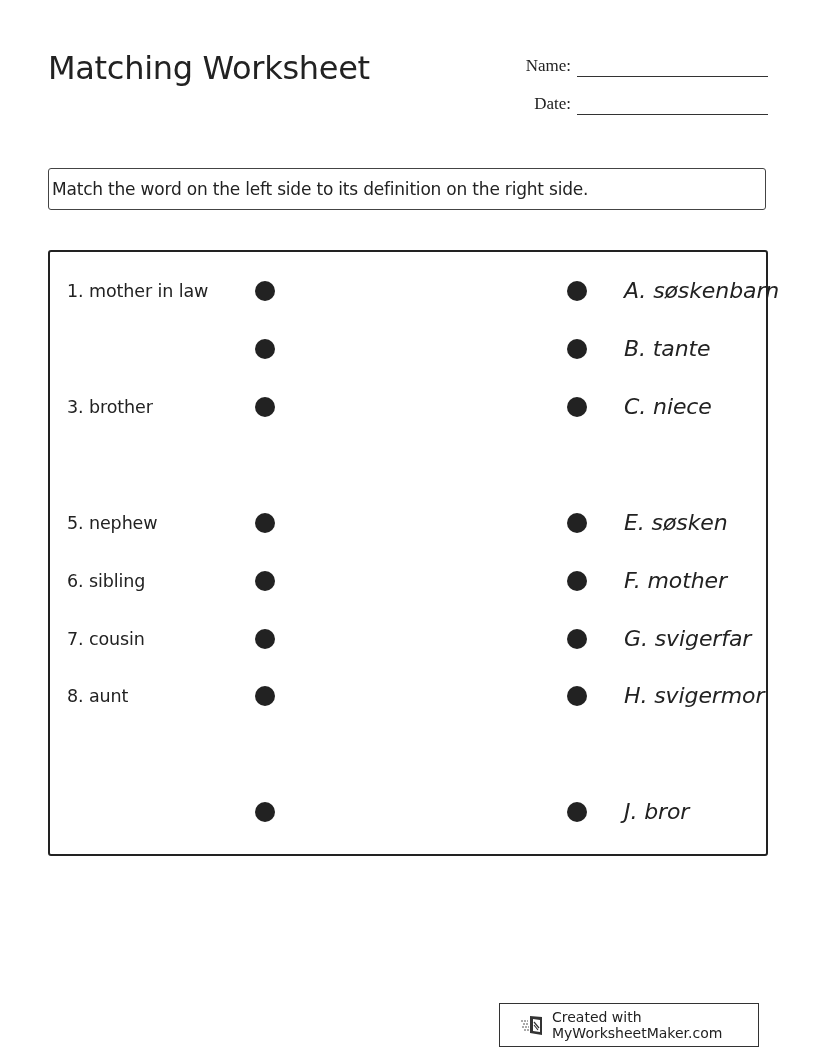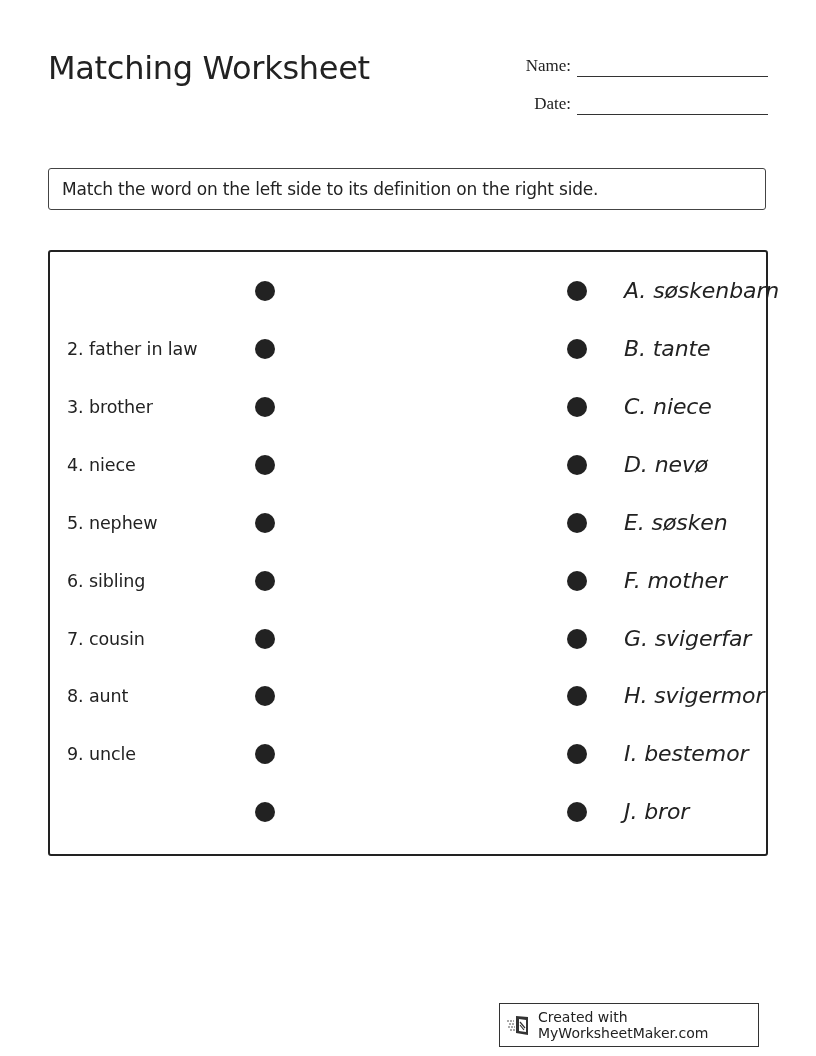--- a/index.html
+++ b/index.html
@@ -51,21 +51,21 @@
     }
     .instructions {
       position: absolute;
       left: 48px;
       top: 168px;
       width: 718px;
       height: 42px;
       box-sizing: border-box;
       border: 1.5px solid #444;
       border-radius: 3px;
-      padding-left: 13px;
+      padding-left: 3px;
       display: flex;
       align-items: center;
       font-size: 17px;
       color: #222;
       font-family: "DejaVu Sans", sans-serif;
       letter-spacing: -0.2px;
     }
     .match-box {
       position: absolute;
       left: 48px;
@@ -116,21 +116,21 @@
     .footer {
       position: absolute;
       left: 499px;
       top: 1003px;
       width: 260px;
       height: 44px;
       box-sizing: border-box;
       border: 1.5px solid #333;
       display: flex;
       align-items: center;
-      padding-left: 6px;
+      padding-left: 20px;
       font-size: 14px;
       color: #222;
       font-family: "DejaVu Sans", sans-serif;
     }
     .footer-icon {
       width: 26px;
       height: 22px;
       margin-right: 6px;
       display: inline-block;
     }
@@ -146,42 +146,36 @@
 </div>
 <div class="meta-row date">
   <span class="meta-label">Date:</span>
   <span class="meta-line"></span>
 </div>
 
 <div class="instructions">Match the word on the left side to its definition on the right side.</div>
 
 <div class="match-box">
   <div class="row" style="top:24px">
+    <span class="left-word">1. mother in law</span>
     <span class="dot left"></span>
     <span class="dot right"></span>
     <span class="right-word">A. søskenbarn</span>
   </div>
   <div class="row" style="top:82px">
-    <span class="left-word">2. father in law</span>
     <span class="dot left"></span>
     <span class="dot right"></span>
     <span class="right-word">B. tante</span>
   </div>
   <div class="row" style="top:140px">
     <span class="left-word">3. brother</span>
     <span class="dot left"></span>
     <span class="dot right"></span>
     <span class="right-word">C. niece</span>
   </div>
-  <div class="row" style="top:198px">
-    <span class="left-word">4. niece</span>
-    <span class="dot left"></span>
-    <span class="dot right"></span>
-    <span class="right-word">D. nevø</span>
-  </div>
   <div class="row" style="top:256px">
     <span class="left-word">5. nephew</span>
     <span class="dot left"></span>
     <span class="dot right"></span>
     <span class="right-word">E. søsken</span>
   </div>
   <div class="row" style="top:314px">
     <span class="left-word">6. sibling</span>
     <span class="dot left"></span>
     <span class="dot right"></span>
@@ -191,26 +185,20 @@
     <span class="left-word">7. cousin</span>
     <span class="dot left"></span>
     <span class="dot right"></span>
     <span class="right-word">G. svigerfar</span>
   </div>
   <div class="row" style="top:429px">
     <span class="left-word">8. aunt</span>
     <span class="dot left"></span>
     <span class="dot right"></span>
     <span class="right-word">H. svigermor</span>
-  </div>
-  <div class="row" style="top:487px">
-    <span class="left-word">9. uncle</span>
-    <span class="dot left"></span>
-    <span class="dot right"></span>
-    <span class="right-word">I. bestemor</span>
   </div>
   <div class="row" style="top:545px">
     <span class="dot left"></span>
     <span class="dot right"></span>
     <span class="right-word">J. bror</span>
   </div>
 </div>
 
 <div class="footer">
   <span class="footer-icon">

